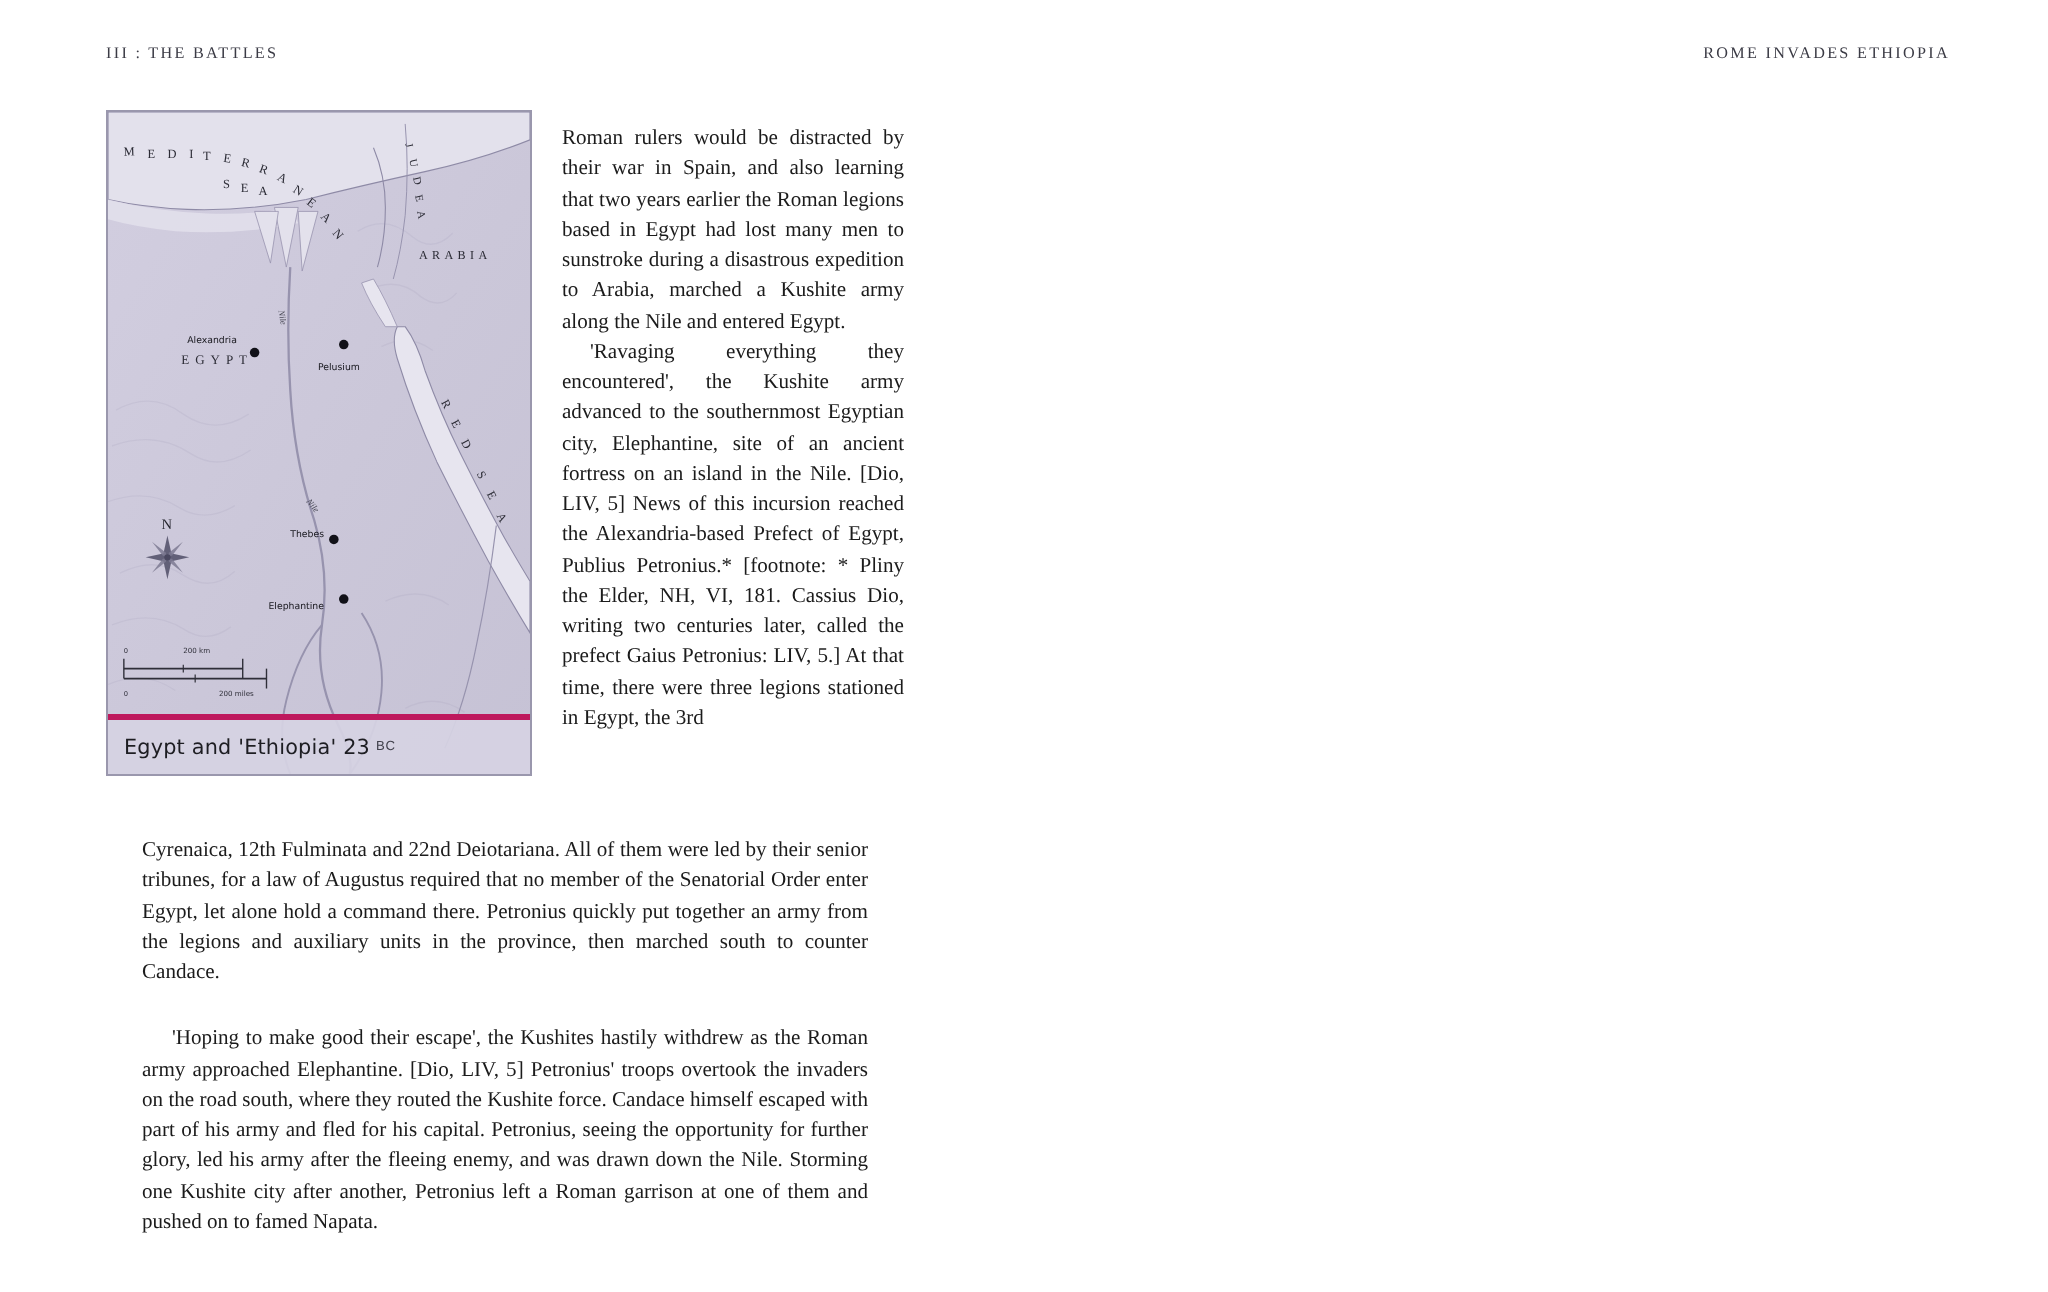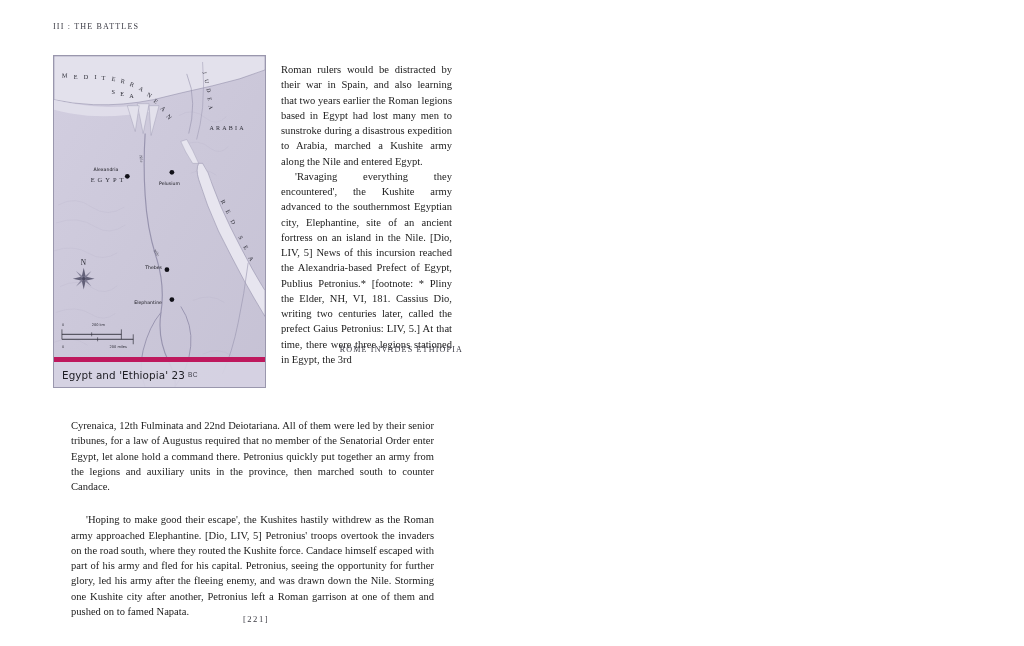--- a/index.html
+++ b/index.html
@@ -12,21 +12,20 @@
     height: 646px;
     font-family: "Liberation Serif", "DejaVu Serif", serif;
     color: #1a1a1a;
     overflow: hidden;
     position: relative;
   }
   .spread {
     position: absolute;
     inset: 0;
     display: flex;
-    flex-direction: column;
   }
   .page {
     position: relative;
     width: 512px;
     height: 646px;
     box-sizing: border-box;
   }
 
   
   .runhead {
@@ -88,21 +87,21 @@
     overflow: hidden;
     background: #cdc9dc;
   }
   .map-svg { display: block; width: 100%; height: 100%; }
 
   .map-caption-bar {
     position: absolute;
     left: 0; right: 0; bottom: 0;
     height: 30px;
     background: rgba(214,211,227,0.92);
-    border-top: 5px solid #be185d;
+    border-top: 3px solid #be185d;
     display: flex;
     align-items: center;
     padding-left: 8px;
     box-sizing: border-box;
   }
   .map-caption-bar .cap {
     font-family: "DejaVu Sans", "Liberation Sans", sans-serif;
     font-size: 10.4px;
     color: #1d1d22;
     letter-spacing: .1px;
@@ -298,16 +297,15 @@
       <p class="body">Cyrenaica, 12th Fulminata and 22nd Deiotariana. All of them were led by their senior tribunes, for a law of Augustus required that no member of the Senatorial Order enter Egypt, let alone hold a command there. Petronius quickly put together an army from the legions and auxiliary units in the province, then marched south to counter Candace.</p>
       <p class="body indent">'Hoping to make good their escape', the Kushites hastily withdrew as the Roman army approached Elephantine. [Dio, LIV, 5] Petronius' troops overtook the invaders on the road south, where they routed the Kushite force. Candace himself escaped with part of his army and fled for his capital. Petronius, seeing the opportunity for further glory, led his army after the fleeing enemy, and was drawn down the Nile. Storming one Kushite city after another, Petronius left a Roman garrison at one of them and pushed on to famed Napata.</p>
     </div>
 
   </div>
 
   <div class="page">
 
     <div class="runhead runhead-right">ROME INVADES ETHIOPIA</div>
 
-    <div class="folio">[221]</div>
   </div>
 
 </div>
 
 </body></html>

